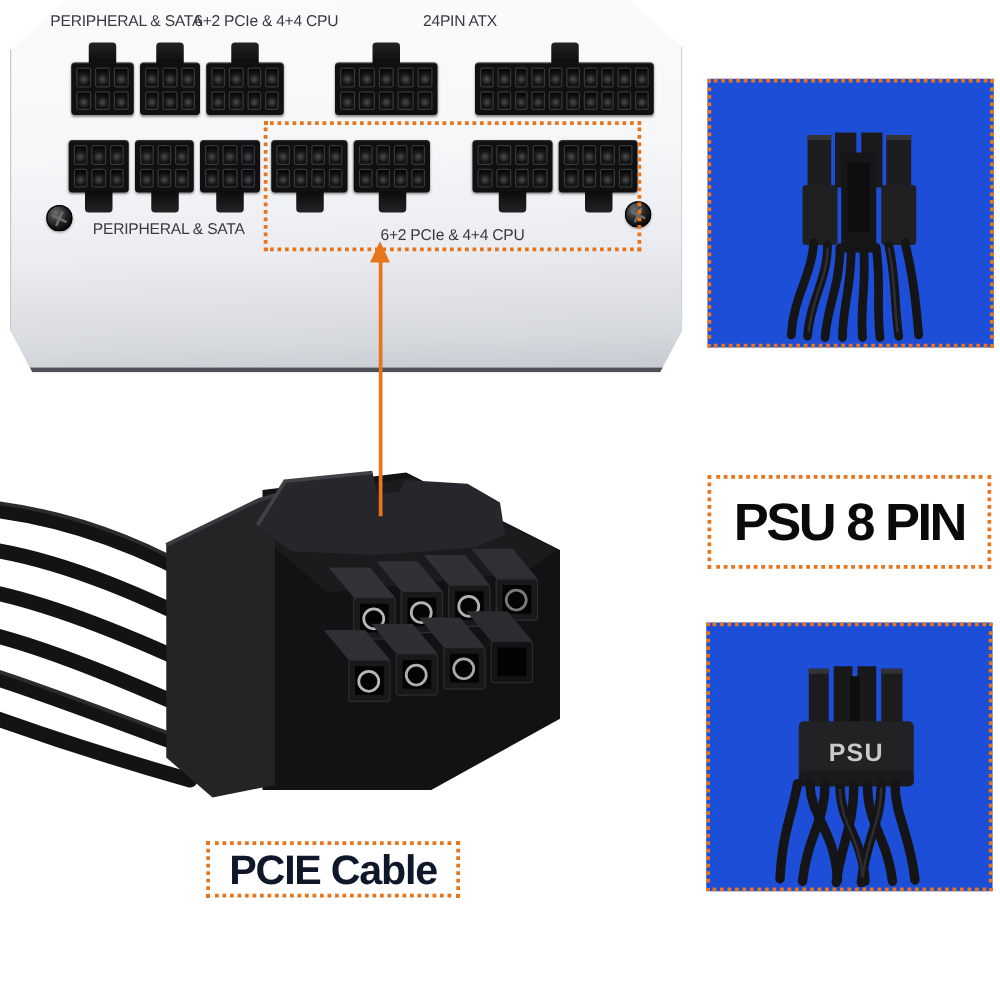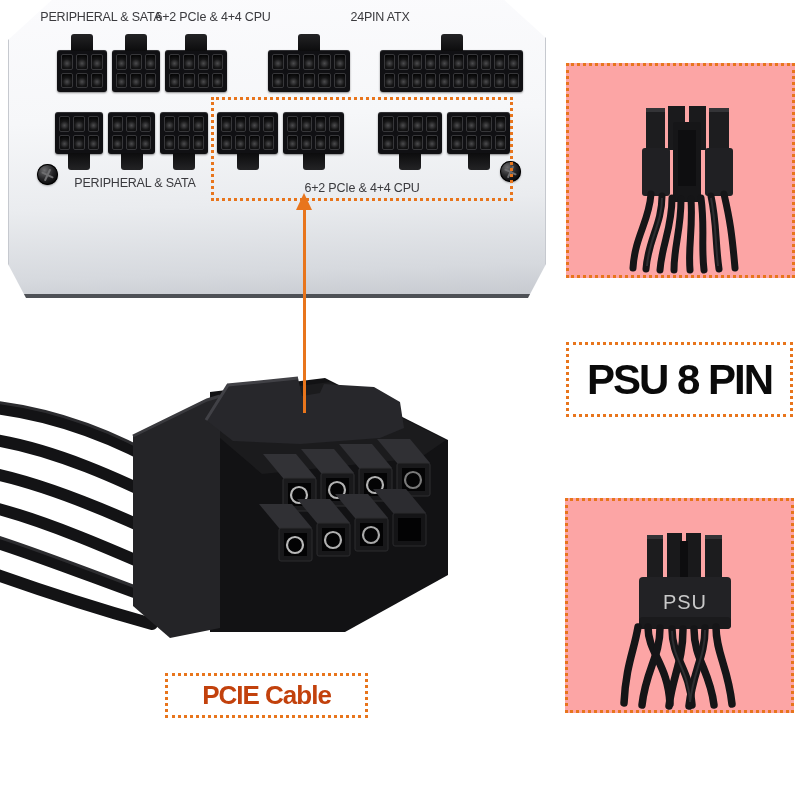--- a/index.html
+++ b/index.html
@@ -11,21 +11,21 @@
     background:linear-gradient(178deg,#fbfbfd 0%,#f6f7f9 40%,#eaecef 68%,#d6d9de 90%,#c7cad0 100%);
     border:1px solid #c6c9cf;border-bottom:4px solid #4e5156;
     clip-path:polygon(46px 0,calc(100% - 44px) 0,100% 40px,100% calc(100% - 34px),
       calc(100% - 18px) 100%,18px 100%,0 calc(100% - 34px),0 42px);}
   .panel-layer{position:absolute;inset:0;}
 
   .plabel{position:absolute;transform:translateX(-50%);font-size:12.5px;letter-spacing:-0.2px;
     color:#3a3a3e;white-space:nowrap;}
   .plabel.t1{left:101px;top:10px;}
   .plabel.t2{left:213px;top:10px;}
-  .plabel.t3{left:368px;top:10px;margin-left:12px;}
+  .plabel.t3{left:368px;top:10px;}
   .plabel.b1{left:135px;top:176px;}
   .plabel.hb{left:50%;bottom:3px;}
 
   
   #sockets{position:absolute;inset:0;}
   .socket{position:absolute;height:42px;background:#101013;border-radius:3px;box-sizing:border-box;
     padding:4px;display:flex;flex-direction:column;gap:3px;
     box-shadow:inset 0 1px 0 rgba(255,255,255,.14),0 1px 2px rgba(0,0,0,.45);}
   .pin-row{flex:1;display:flex;gap:3px;}
   .pin{flex:1;border:1px solid #37373a;border-radius:2px;
@@ -46,31 +46,31 @@
 
   
   .highlight-box{position:absolute;left:211px;top:97px;width:302px;height:104px;box-sizing:border-box;
     border:3px dotted #e8751c;z-index:3;}
   .arrow{position:absolute;left:295px;top:193px;width:18px;height:221px;z-index:4;}
   .arrow-head{width:0;height:0;margin:0 auto;border-left:8px solid transparent;
     border-right:8px solid transparent;border-bottom:17px solid #e8751c;}
   .arrow-line{width:3px;height:204px;margin:-1px auto 0;background:#e8751c;}
 
   
-  .photo-box{position:absolute;width:229px;height:215px;box-sizing:border-box;background:#fca5a5;
-    border:3px dotted #e8751c;}
+  .photo-box{position:absolute;width:229px;height:215px;box-sizing:border-box;background:#1d4ed8;
+    border:3px dotted #e8751c;font-weight:bold;}
   .photo-box svg{display:block;width:100%;height:100%;}
   .box1{left:566px;top:63px;}
   .box3{left:565px;top:498px;}
   .label-box{position:absolute;box-sizing:border-box;background:#fff;border:3px dotted #e8751c;
     display:flex;align-items:center;justify-content:center;}
-  .psu8{left:566px;top:342px;width:227px;height:75px;}
+  .psu8{left:566px;top:380px;width:227px;height:75px;}
   .psu8 span{font-weight:bold;font-size:42px;letter-spacing:-2px;color:#0a0a0a;white-space:nowrap;}
   .pcie{left:165px;top:673px;width:203px;height:45px;}
-  .pcie span{font-weight:bold;font-size:26px;letter-spacing:-1px;color:#c2410c;white-space:nowrap;}
+  .pcie span{font-weight:bold;font-size:33px;letter-spacing:-1px;color:#0f172a;white-space:nowrap;}
 
   .main-connector{position:absolute;left:0;top:340px;width:480px;height:320px;z-index:1;}
 </style>
 </head>
 <body>
 
 <div class="canvas">
 
   <div class="psu-panel"></div>
 

